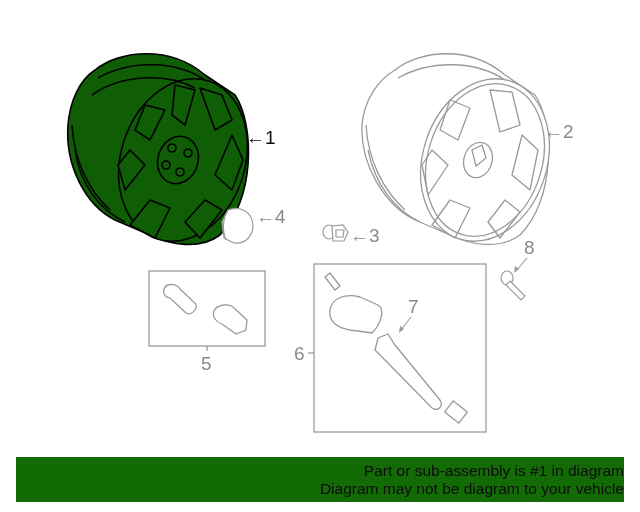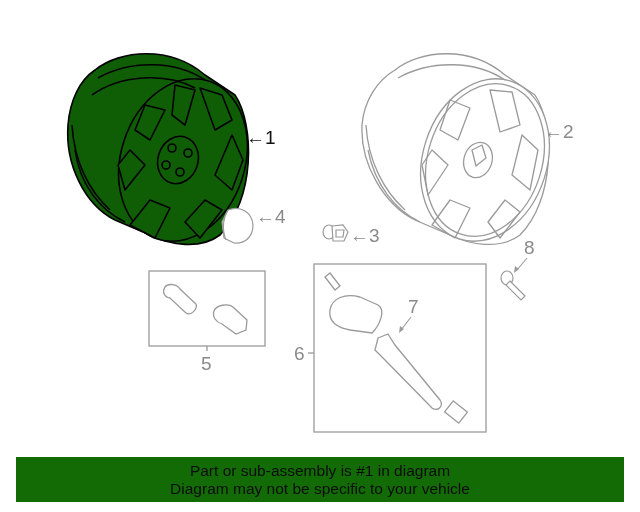--- a/index.html
+++ b/index.html
@@ -5,21 +5,21 @@
   html, body { margin: 0; padding: 0; background: #ffffff; }
   body { width: 640px; height: 512px; position: relative; overflow: hidden;
          font-family: "Liberation Sans", sans-serif; }
   .diagram { position: absolute; left: 0; top: 0; width: 640px; height: 455px; }
   .callout { position: absolute; font-family: "Liberation Sans", sans-serif; font-size: 19px; line-height: 1; color: #8a8a8a; }
   .callout.active { color: #111111; }
   .banner { position: absolute; left: 16px; top: 457px; width: 608px; height: 45px;
             background: #136b06; color: #0d0d0d; text-align: center;
             font-family: "Liberation Sans", sans-serif; font-size: 15.5px; line-height: 18px;
             display: flex; flex-direction: column; justify-content: center; }
-  .banner span { display: block; }
+  .banner span { display: block; text-align: right; }
 </style>
 </head>
 <body>
 
 <div class="diagram">
   <svg width="640" height="455" viewBox="0 0 640 455" xmlns="http://www.w3.org/2000/svg">
 
     <g stroke="#000" stroke-width="1.6" fill="#0f5e06" stroke-linejoin="round">
       <path d="M95 70 C120 50, 170 45, 205 75 L235 95 C255 125, 255 200, 220 235 C200 250, 170 245, 150 235 L115 220 C85 205, 65 165, 68 125 C70 100, 80 80, 95 70 Z"></path>
       <ellipse cx="183" cy="160" rx="62" ry="83" transform="rotate(18 183 160)"></ellipse>
@@ -120,14 +120,14 @@
   <svg width="640" height="455" style="position:absolute;left:0;top:0;pointer-events:none;" xmlns="http://www.w3.org/2000/svg">
     <line x1="411" y1="317" x2="401" y2="330" stroke="#9a9a9a" stroke-width="1.1"></line>
     <polygon points="399,333 400,326 404,329" fill="#9a9a9a"></polygon>
     <line x1="527" y1="258" x2="517" y2="270" stroke="#9a9a9a" stroke-width="1.1"></line>
     <polygon points="514,273 515,266 519,269" fill="#9a9a9a"></polygon>
   </svg>
 </div>
 
 <div class="banner">
   <span>Part or sub-assembly is #1 in diagram</span>
-  <span>Diagram may not be specific to your vehicle</span>
+  <span>Diagram may not be diagram to your vehicle</span>
 </div>
 
 </body></html>

